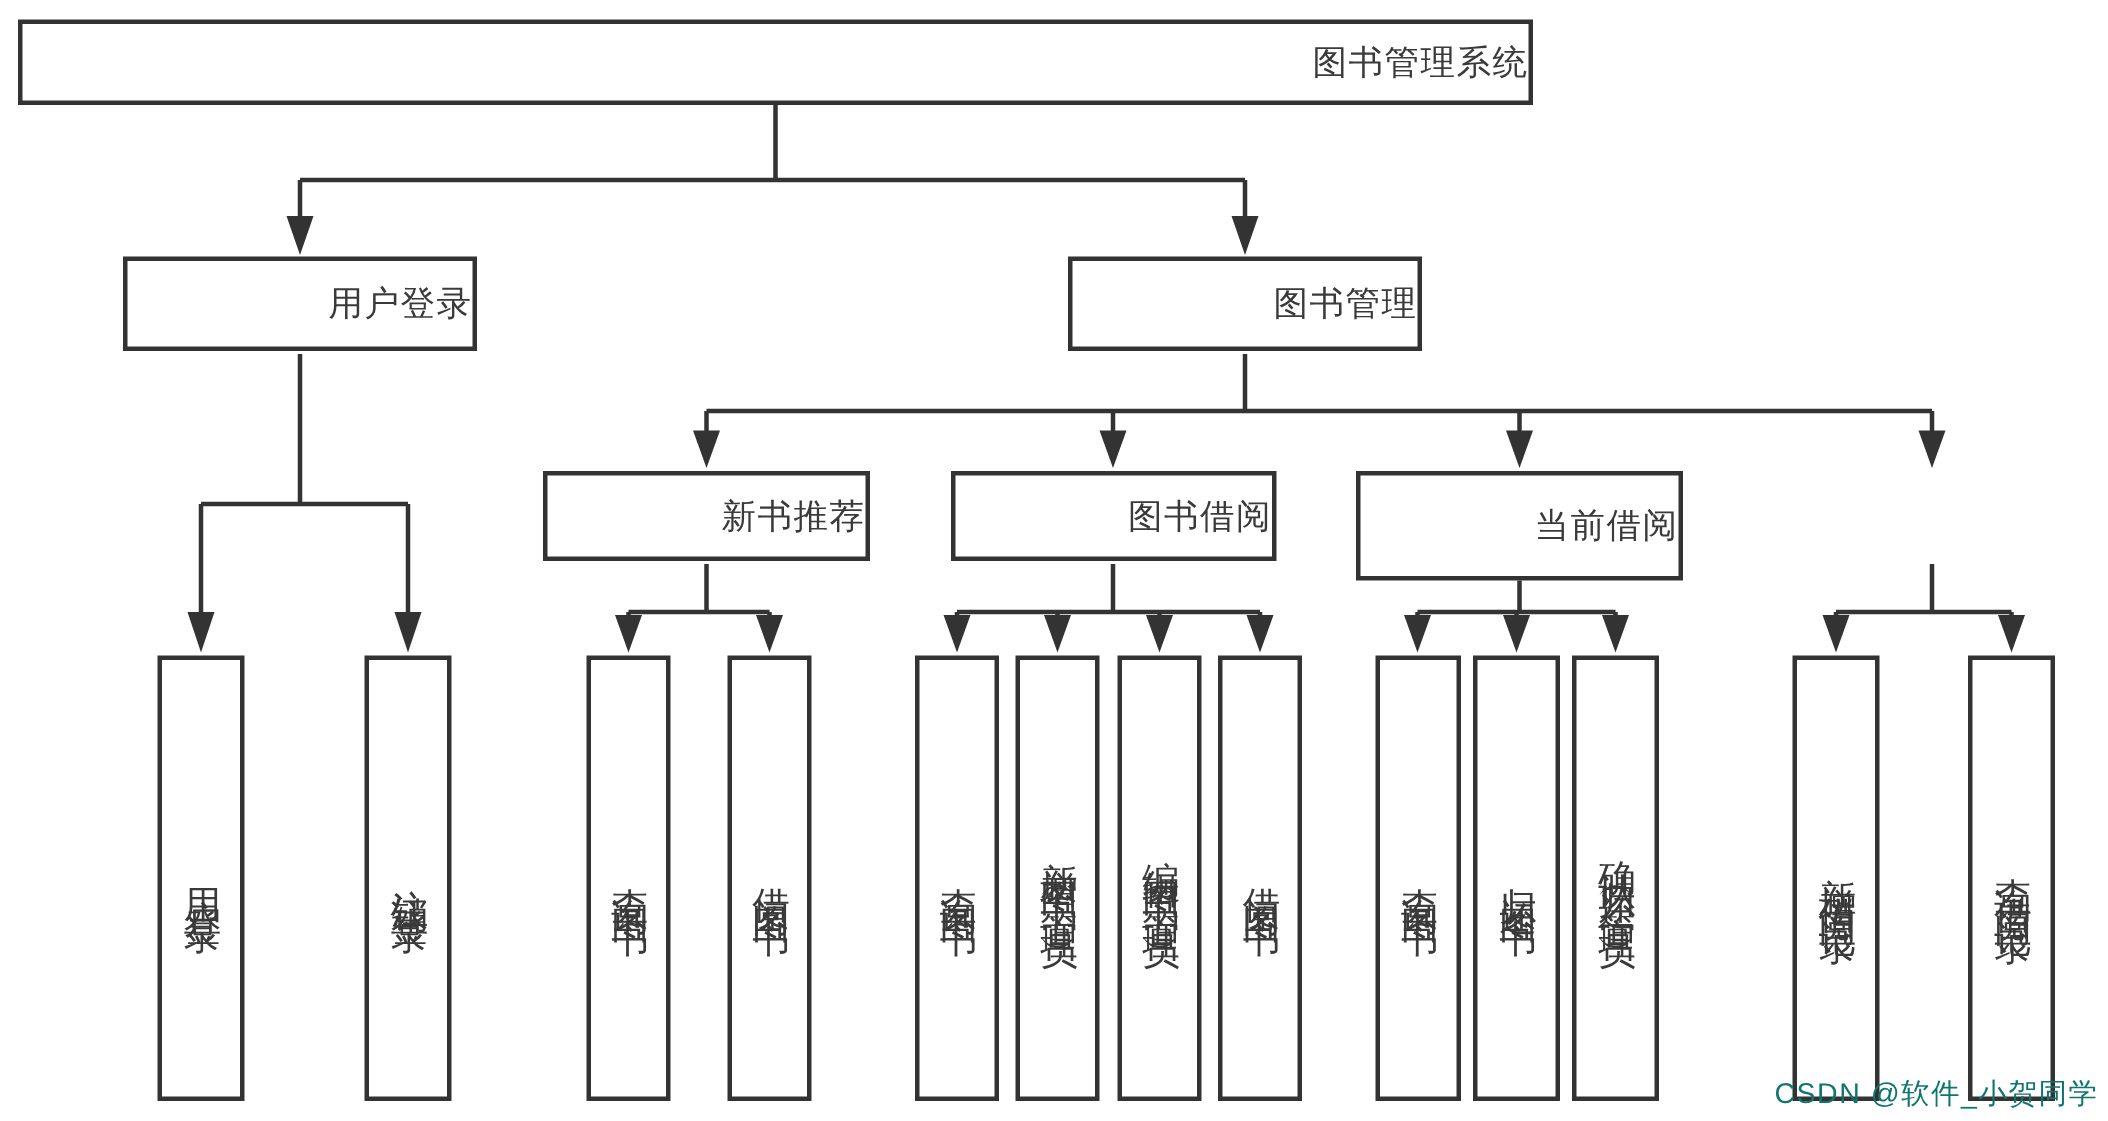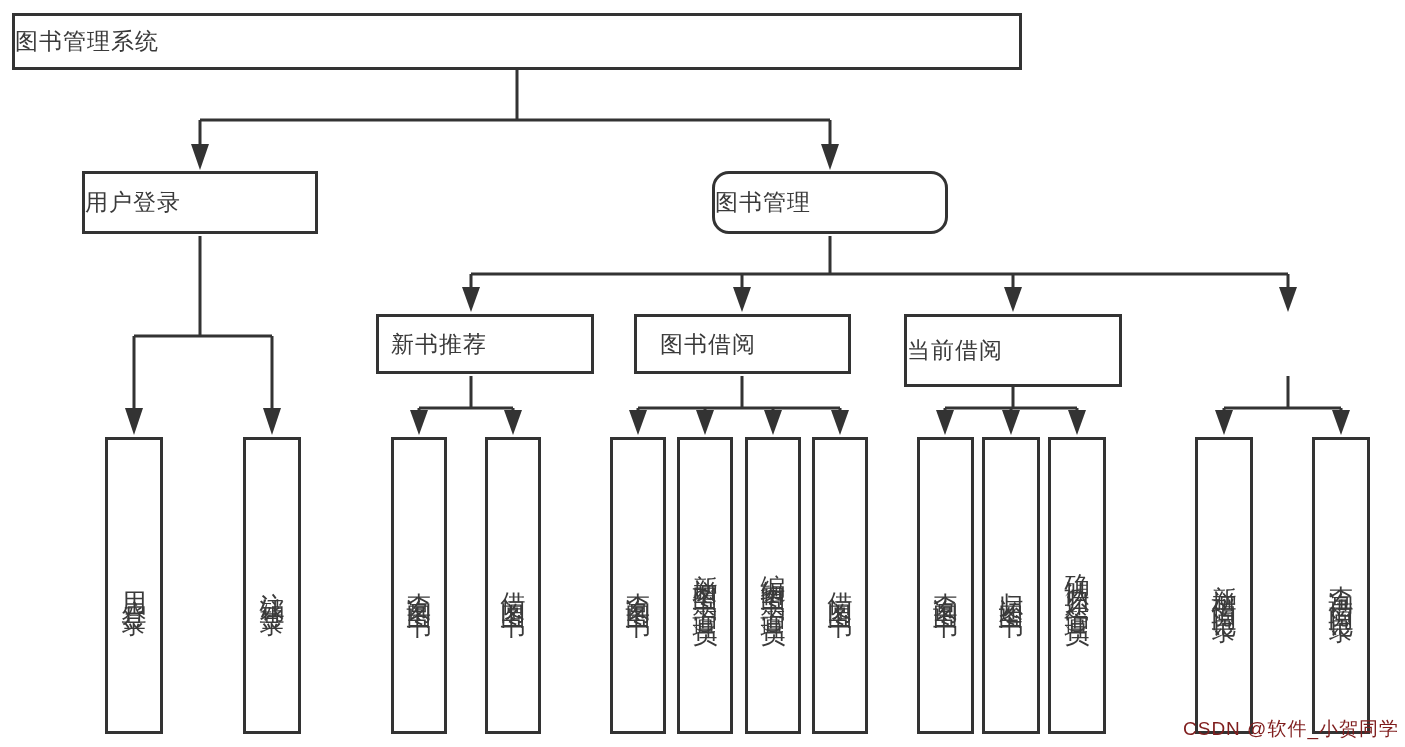--- a/index.html
+++ b/index.html
@@ -3,31 +3,31 @@
 <meta charset="utf-8">
 <style>
   html,body{margin:0;padding:0;background:#ffffff;}
   #canvas{
     position:relative;width:1405px;height:747px;background:#ffffff;overflow:hidden;
     font-family:"Liberation Sans",sans-serif;color:#3a3a3a;
   }
   #connectors{position:absolute;left:0;top:0;width:1405px;height:747px;}
   .hbox{
     position:absolute;box-sizing:border-box;background:#ffffff;
-    border:3px solid #333333;display:flex;align-items:center;justify-content:flex-start;
+    border:3px solid #333333;display:flex;align-items:center;justify-content:flex-end;
     font-size:23px;letter-spacing:1px;white-space:nowrap;
   }
   .vbox{
     position:absolute;top:437px;height:297px;box-sizing:border-box;background:#ffffff;
     border:3px solid #333333;display:flex;align-items:center;justify-content:center;
     writing-mode:vertical-rl;text-orientation:mixed;
     font-size:25px;letter-spacing:7px;line-height:1;
   }
   .watermark{
-    position:absolute;left:1183px;top:716px;font-size:19px;color:#7f1d1d;
+    position:absolute;left:1183px;top:716px;font-size:19px;color:#0f766e;
     white-space:nowrap;letter-spacing:1px;
   }
 </style>
 </head>
 <body>
 
 <div id="canvas">
 
   <svg id="connectors" viewBox="0 0 1405 747" xmlns="http://www.w3.org/2000/svg">
     <g stroke="#333333" stroke-width="3" fill="none">
@@ -69,25 +69,25 @@
     </g>
   </svg>
 
   <div class="hbox" style="left:12px;top:13px;width:1010px;height:57px;">
     <span>图书管理系统</span>
   </div>
 
   <div class="hbox" style="left:82px;top:171px;width:236px;height:63px;">
     <span>用户登录</span>
   </div>
-  <div class="hbox" style="left:712px;top:171px;width:236px;height:63px;border-radius:17px;">
+  <div class="hbox" style="left:712px;top:171px;width:236px;height:63px;">
     <span>图书管理</span>
   </div>
 
-  <div class="hbox" style="left:376px;top:314px;width:218px;height:60px;padding-left:12px;">
+  <div class="hbox" style="left:362px;top:314px;width:218px;height:60px;padding-left:12px;">
     <span>新书推荐</span>
   </div>
   <div class="hbox" style="left:634px;top:314px;width:217px;height:60px;padding-left:23px;">
     <span>图书借阅</span>
   </div>
   <div class="hbox" style="left:904px;top:314px;width:218px;height:73px;">
     <span>当前借阅</span>
   </div>
 
   <div class="vbox" style="left:105px;width:58px;">

